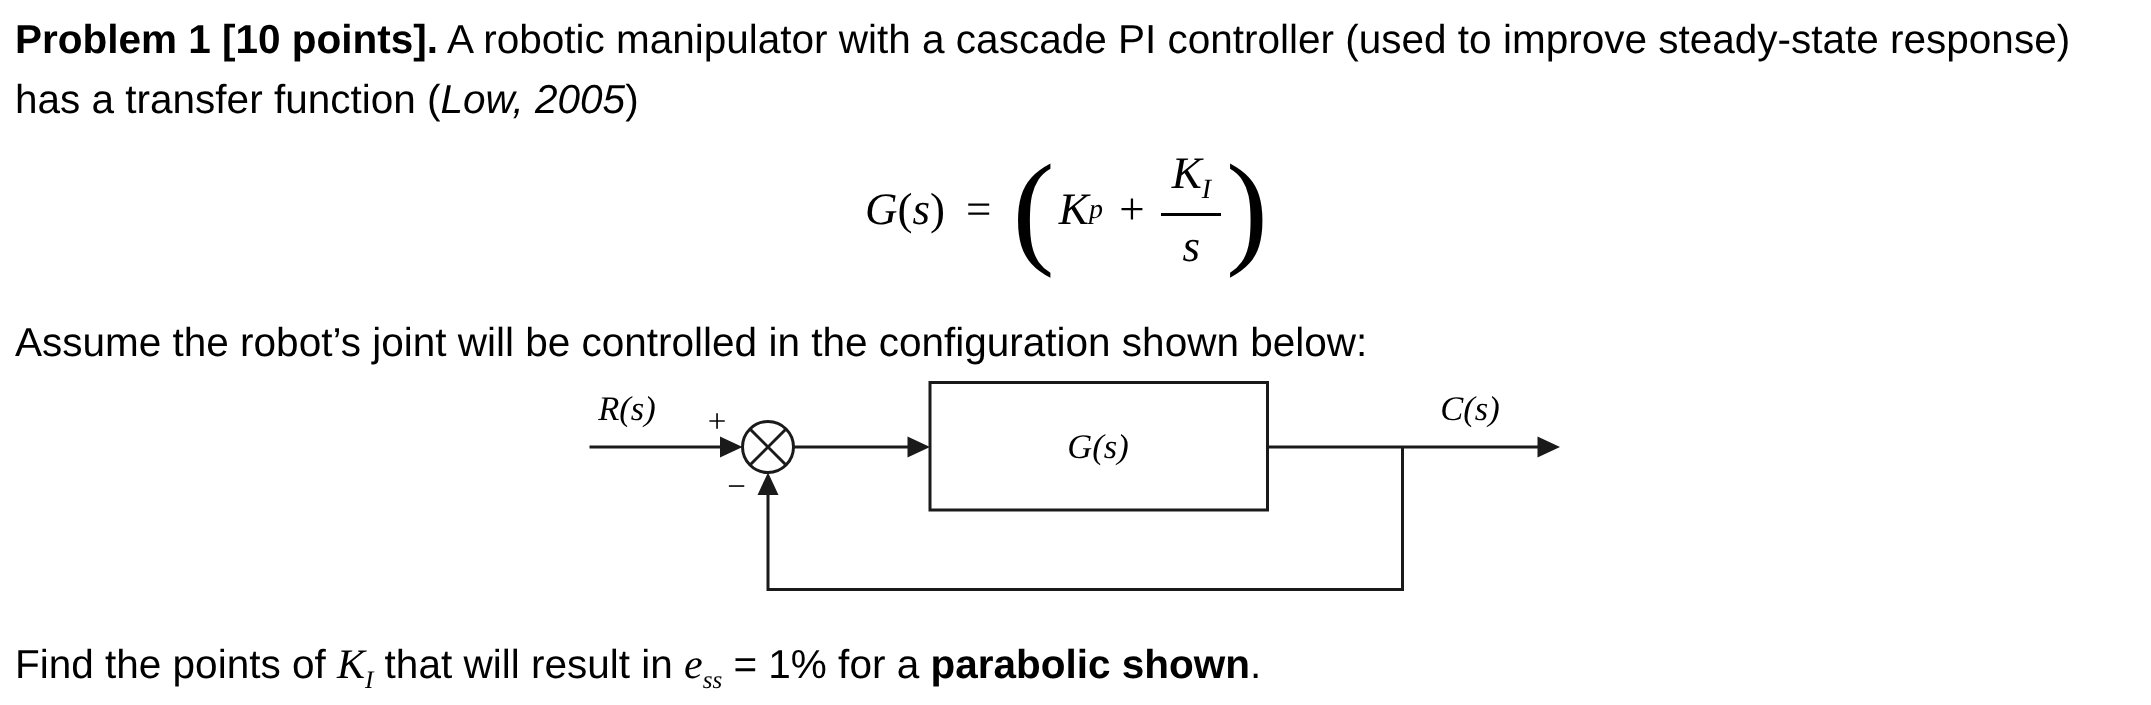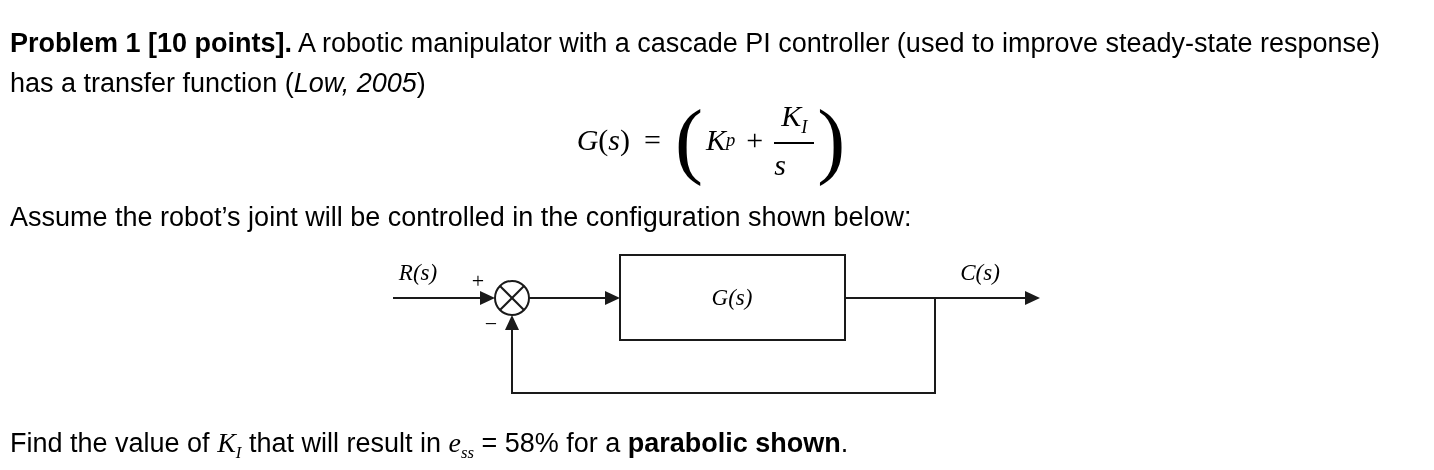--- a/index.html
+++ b/index.html
@@ -10,22 +10,22 @@
     color: #000000;
     position: relative;
     overflow: hidden;
   }
   .page { position: relative; width: 1434px; height: 470px; background: #ffffff; }
 
   .para {
     position: absolute; left: 10px; right: 8px;
     font-size: 27px; line-height: 40px; color: #000000;
   }
-  #p-problem  { top: 23px; }
-  #p-assume   { top: 197px; }
+  #p-problem  { top: 6px; }
+  #p-assume   { top: 208px; }
   #p-question { top: 423px; }
   .bold { font-weight: bold; }
   .ital { font-style: italic; }
 
   
   .q-math { font-family: "Liberation Serif", serif; font-style: italic; font-size: 28px; }
   sub.q-sub { font-family: "Liberation Serif", serif; font-style: italic; font-size: 0.62em; }
 
   
   .formula {
@@ -37,21 +37,21 @@
   .eq { margin: 0 14px; }
   .plus { margin: 0 11px; }
   sub.msub { font-size: 0.62em; font-style: italic; }
   sup.msup { font-size: 0.62em; }
   .bigparen {
     font-family: "Liberation Serif", serif;
     font-size: 84px; line-height: 0; font-weight: 400;
   }
   .bp-open  { margin-right: 3px; }
   .bp-close { margin-left: 3px; margin-right: 12px; }
-  .frac { display: inline-block; vertical-align: middle; }
+  .frac { display: inline-block; text-align: center; vertical-align: middle; }
   .frac .num { display: block; padding: 0 7px 5px; border-bottom: 2px solid #000; line-height: 1.05; white-space: nowrap; }
   .frac .den { display: block; padding-top: 5px; line-height: 1.05; white-space: nowrap; }
 
   
   #diagram { position: absolute; top: 240px; left: 0; }
   .dline { stroke: #1a1a1a; stroke-width: 2; fill: none; }
   .dfill { fill: #1a1a1a; stroke: none; }
   .dlabel {
     font-family: "Liberation Serif", serif; font-style: italic;
     font-size: 23px; fill: #000000; text-anchor: middle;
@@ -109,15 +109,15 @@
 
     <polyline class="dline" points="935,58 935,153 512,153 512,88"></polyline>
     <polygon class="dfill" points="512,75 505,90 519,90"></polygon>
 
     <text class="dlabel" x="418" y="40">R(s)</text>
     <text class="dsign" x="478" y="48">+</text>
     <text class="dsign" x="491" y="91">−</text>
     <text class="dlabel" x="980" y="40">C(s)</text>
   </svg>
 
-  <p class="para" id="p-question"><span>Find the value of </span><span class="q-math">K</span><sub class="q-sub">I</sub><span> that will result in </span><span class="q-math">e</span><sub class="q-sub">ss</sub><span> = 58% for a </span><b class="bold">parabolic shown</b><span>.</span></p>
+  <p class="para" id="p-question"><span>Find the points of </span><span class="q-math">K</span><sub class="q-sub">I</sub><span> that will result in </span><span class="q-math">e</span><sub class="q-sub">ss</sub><span> = 1% for a </span><b class="bold">parabolic shown</b><span>.</span></p>
 
 </div>
 
 </body></html>

